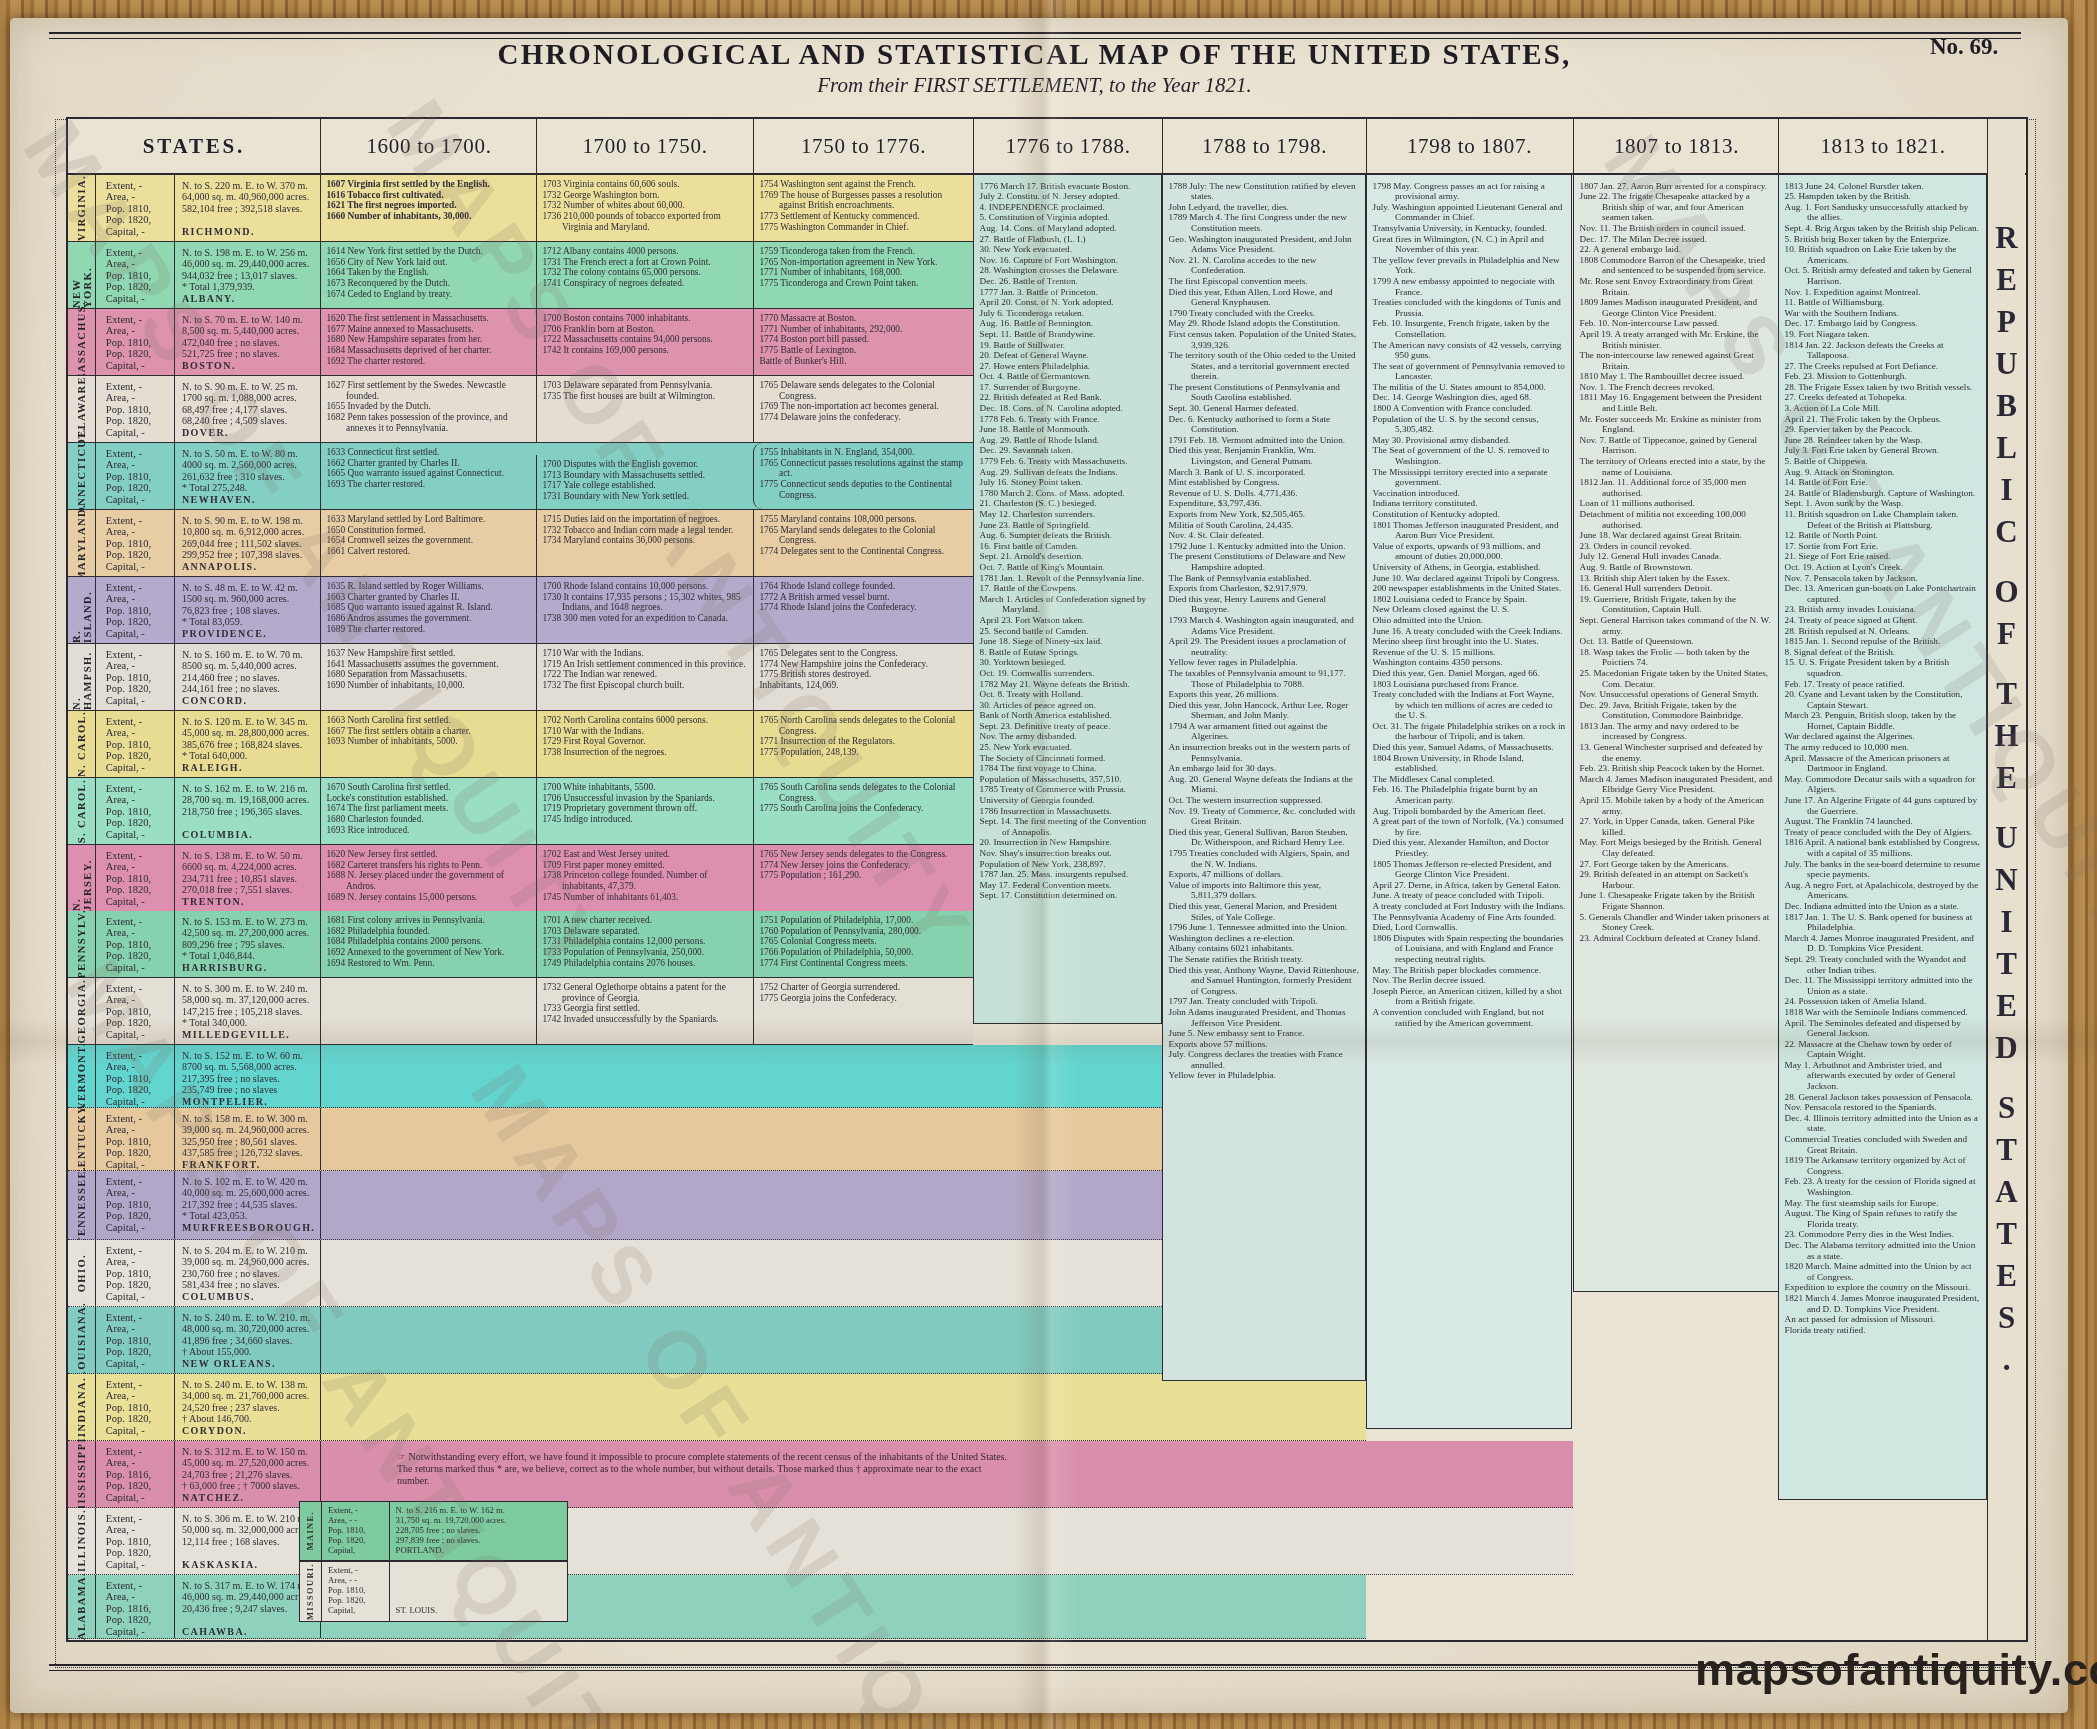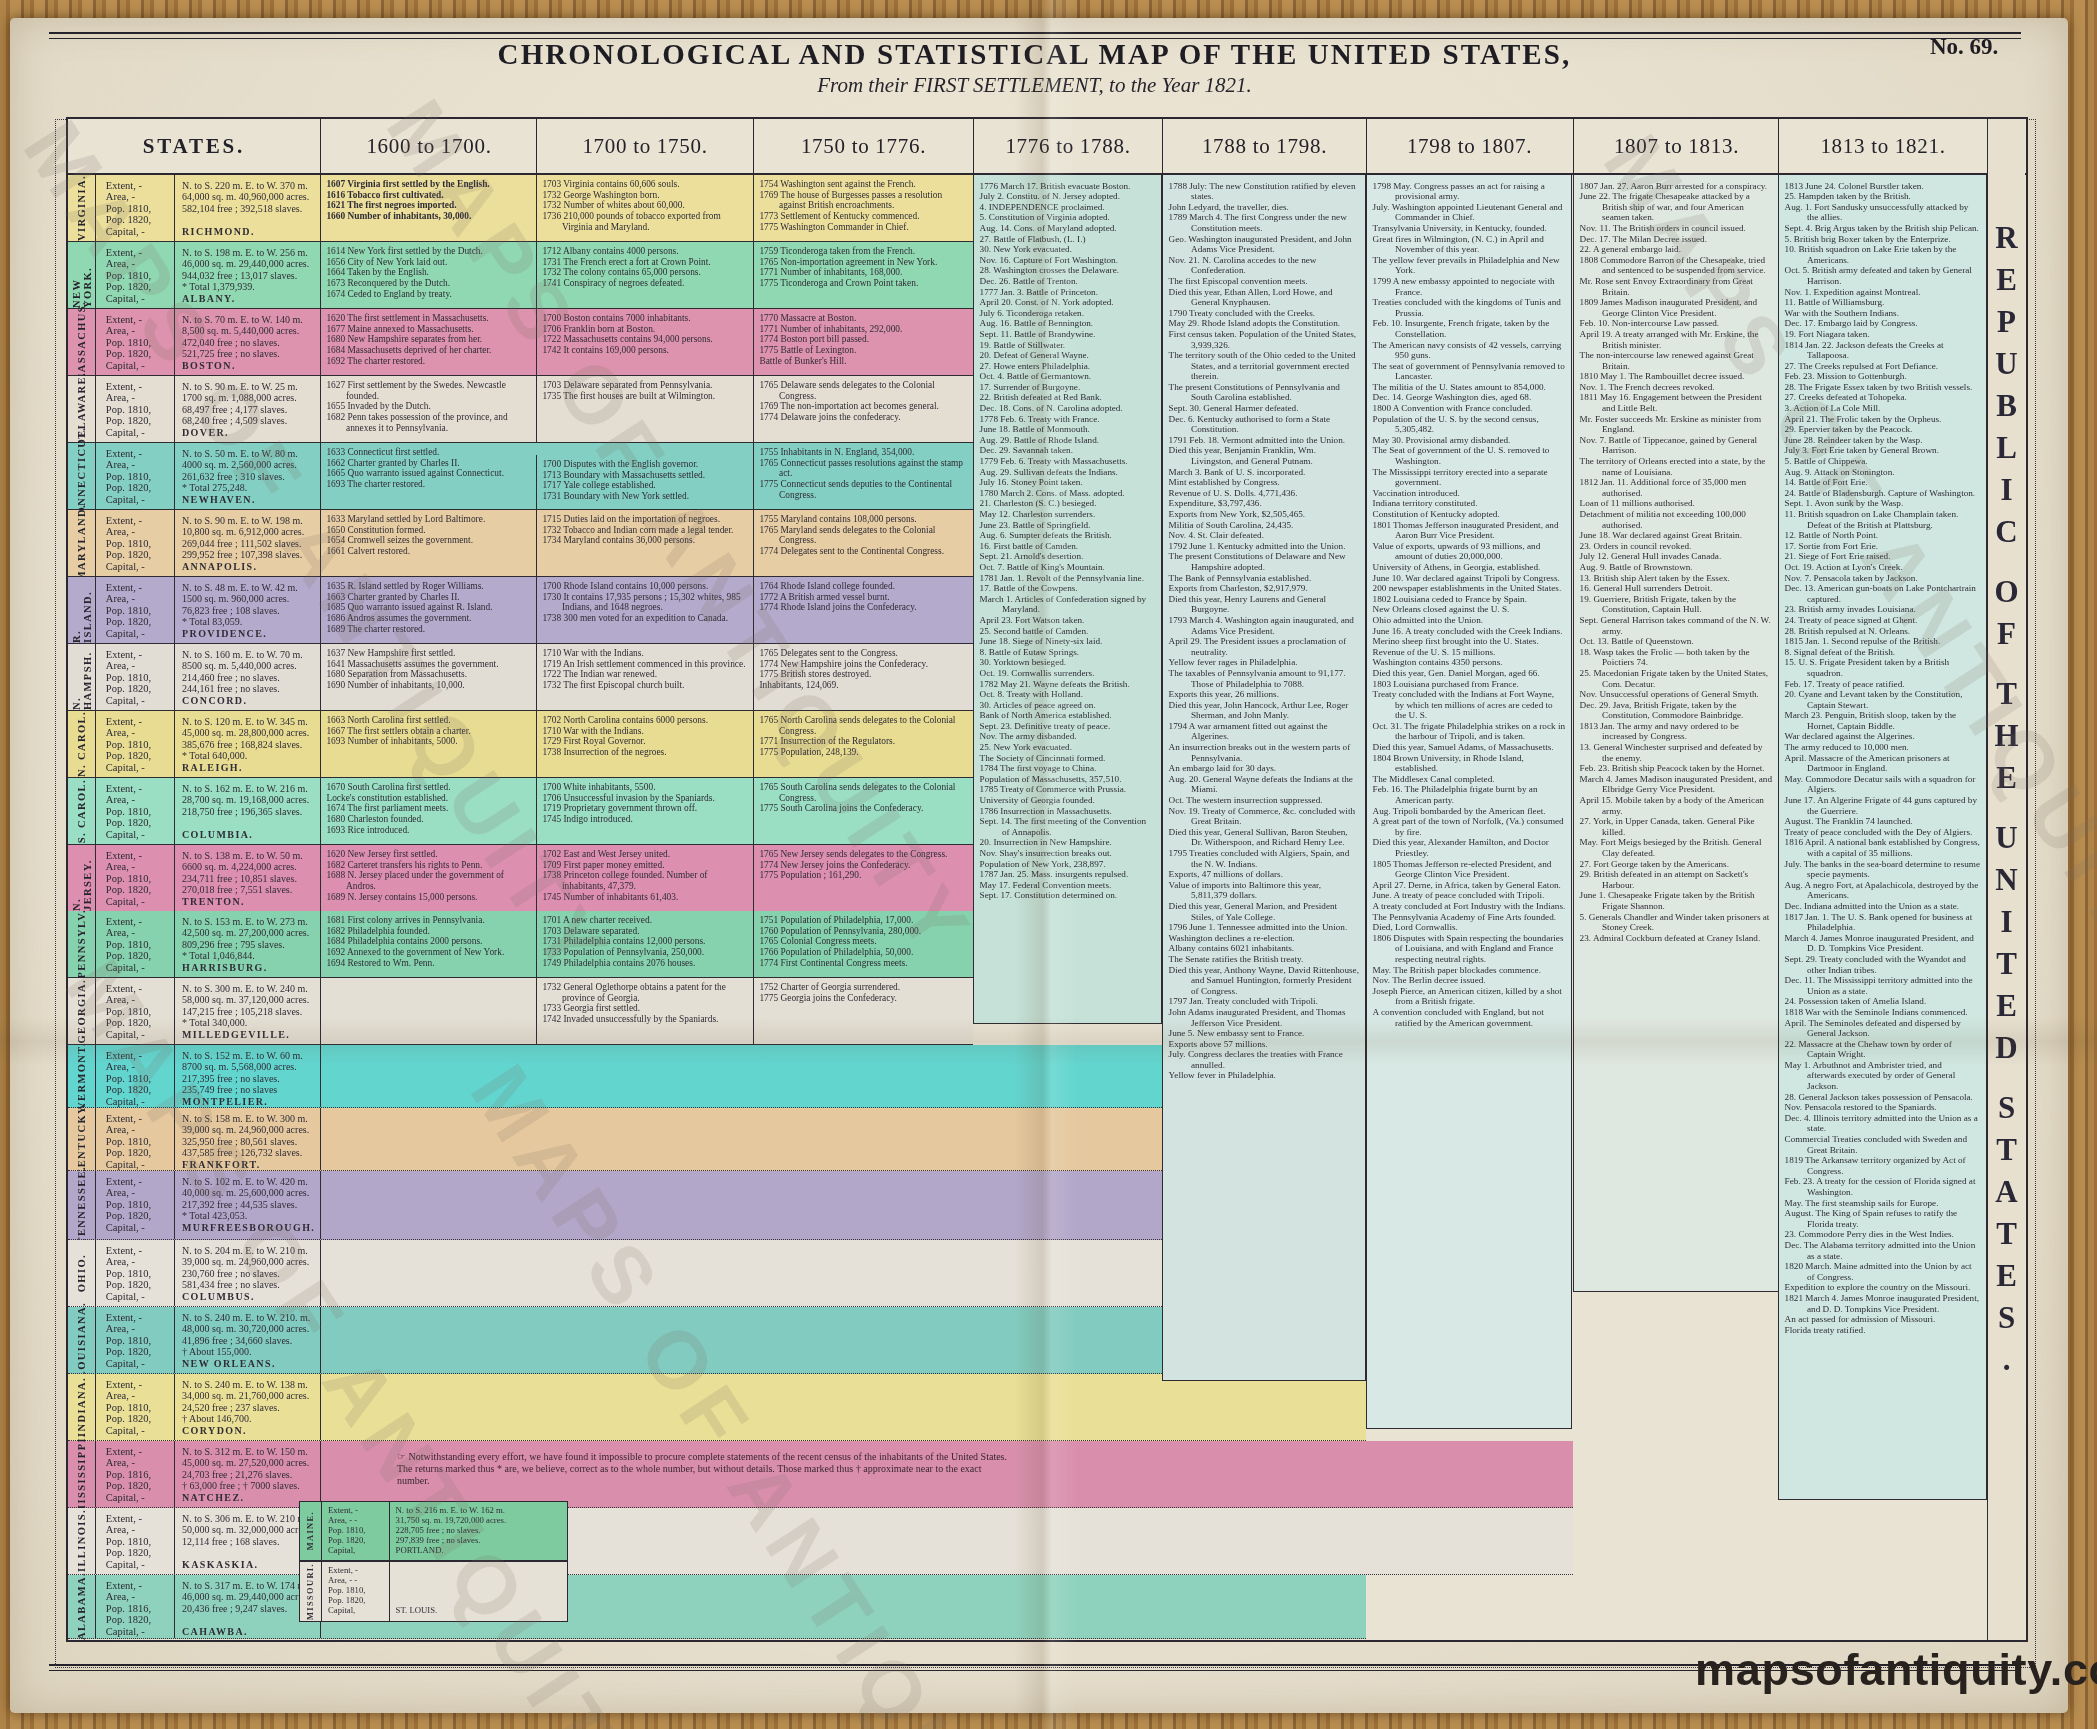--- a/index.html
+++ b/index.html
@@ -269,21 +269,21 @@
             <div>1662 Charter granted by Charles II.</div>
             <div>1665 Quo warranto issued against Connecticut.</div>
             <div>1693 The charter restored.</div>
           </div>
           <div class="pcell" style="left: 468px; width: 217px; margin-top: 12px;">
             <div>1700 Disputes with the English governor.</div>
             <div>1713 Boundary with Massachusetts settled.</div>
             <div>1717 Yale college established.</div>
             <div>1731 Boundary with New York settled.</div>
           </div>
-          <div class="pcell" style="left: 685px; width: 220px;">
+          <div class="pcell" style="left: 685px; width: 220px; border-radius: 9px;">
             <div>1755 Inhabitants in N. England, 354,000.</div>
             <div>1765 Connecticut passes resolutions against the stamp act.</div>
             <div>1775 Connecticut sends deputies to the Continental Congress.</div>
           </div>
         </div>
         <div class="srow" style="top: 391px; height: 67px; width: 905px; background: rgb(231, 205, 164);">
     <div class="name">
             <span>MARYLAND.</span>
           </div>
     <div class="labels">

